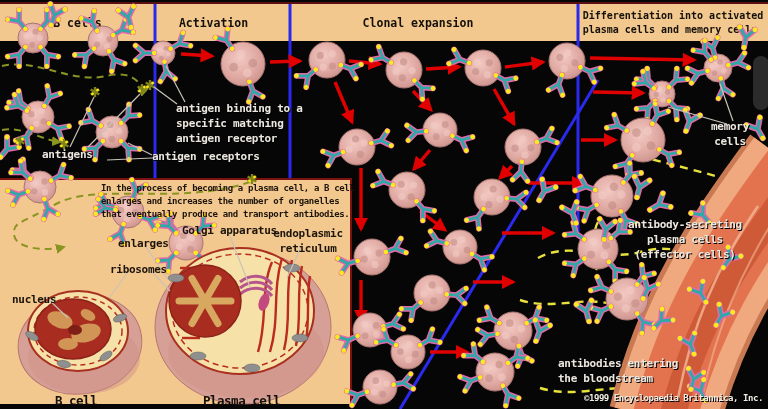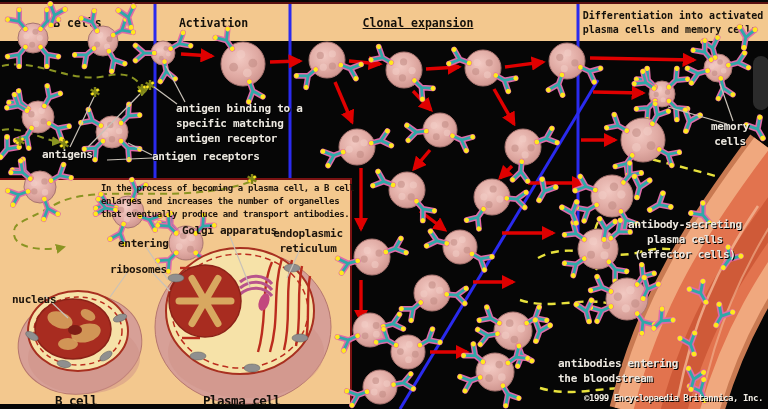--- a/index.html
+++ b/index.html
@@ -4,21 +4,21 @@
 <style>
   html,body{margin:0;padding:0;background:#000;}
   #root{position:relative;width:768px;height:409px;background:#060606;overflow:hidden;
         font-family:"DejaVu Sans Mono",monospace;}
   #topline{position:absolute;left:0;top:2px;width:768px;height:2px;background:#5a1010;}
   #header{position:absolute;left:0;top:4px;width:768px;height:37px;background:#f3c88e;}
   .hsec{position:absolute;top:0;height:37px;display:flex;align-items:center;justify-content:center;
         color:#14100a;font-weight:bold;}
   #hs1{left:0;width:155px;font-size:11.5px;}
   #hs2{left:155px;width:117px;font-size:11.5px;}
-  #hs3{left:290px;width:256px;font-size:11.5px;text-decoration:underline;}
+  #hs3{left:290px;width:256px;font-size:11.5px;}
   #hs4{left:578px;width:190px;font-size:10px;line-height:1.35;text-align:left;}
   #inset{position:absolute;left:0;top:178px;width:352px;height:226px;background:#f3c88e;
          border-top:2px solid #7a1212;border-right:2px solid #7a1212;box-sizing:border-box;}
   #scene{position:absolute;left:0;top:0;z-index:2;}
   .lbl{position:absolute;z-index:3;color:#ece8e0;font-size:11px;font-weight:bold;
        letter-spacing:-0.3px;line-height:1.35;text-shadow:1px 1px 0 #000;}
   .dark{color:#1c140c;text-shadow:none;}
   .pre{white-space:pre-line;}
   .ctr{text-align:center;}
   .cap{position:absolute;z-index:3;color:#14100a;font-size:12.5px;font-weight:bold;letter-spacing:-0.5px;}
@@ -1294,21 +1294,21 @@
   <div class="lbl" style="left:42px;top:148px">antigens</div>
   <div class="lbl" style="left:152px;top:150px">antigen receptors</div>
   <div class="lbl pre" style="left:176px;top:102px">antigen binding to a
 specific matching
 antigen receptor</div>
 
   <div id="para">In the process of becoming a plasma cell, a B cell
 enlarges and increases the number of organelles
 that eventually produce and transport antibodies.</div>
   <div class="lbl dark" style="left:12px;top:293px">nucleus</div>
-  <div class="lbl dark" style="left:118px;top:237px">entering</div>
+  <div class="lbl dark" style="left:118px;top:237px">enlarges</div>
   <div class="lbl dark" style="left:110px;top:263px">ribosomes</div>
   <div class="lbl dark" style="left:182px;top:224px">Golgi apparatus</div>
   <div class="lbl dark pre ctr" style="left:272px;top:227px;width:72px">endoplasmic
 reticulum</div>
   <div class="cap" style="left:55px;top:393px">B cell</div>
   <div class="cap" style="left:203px;top:393px">Plasma cell</div>
 
   <div class="lbl pre ctr" style="left:700px;top:120px;width:60px">memory
 cells</div>
   <div class="lbl pre ctr" style="left:626px;top:218px;width:118px">antibody-secreting

